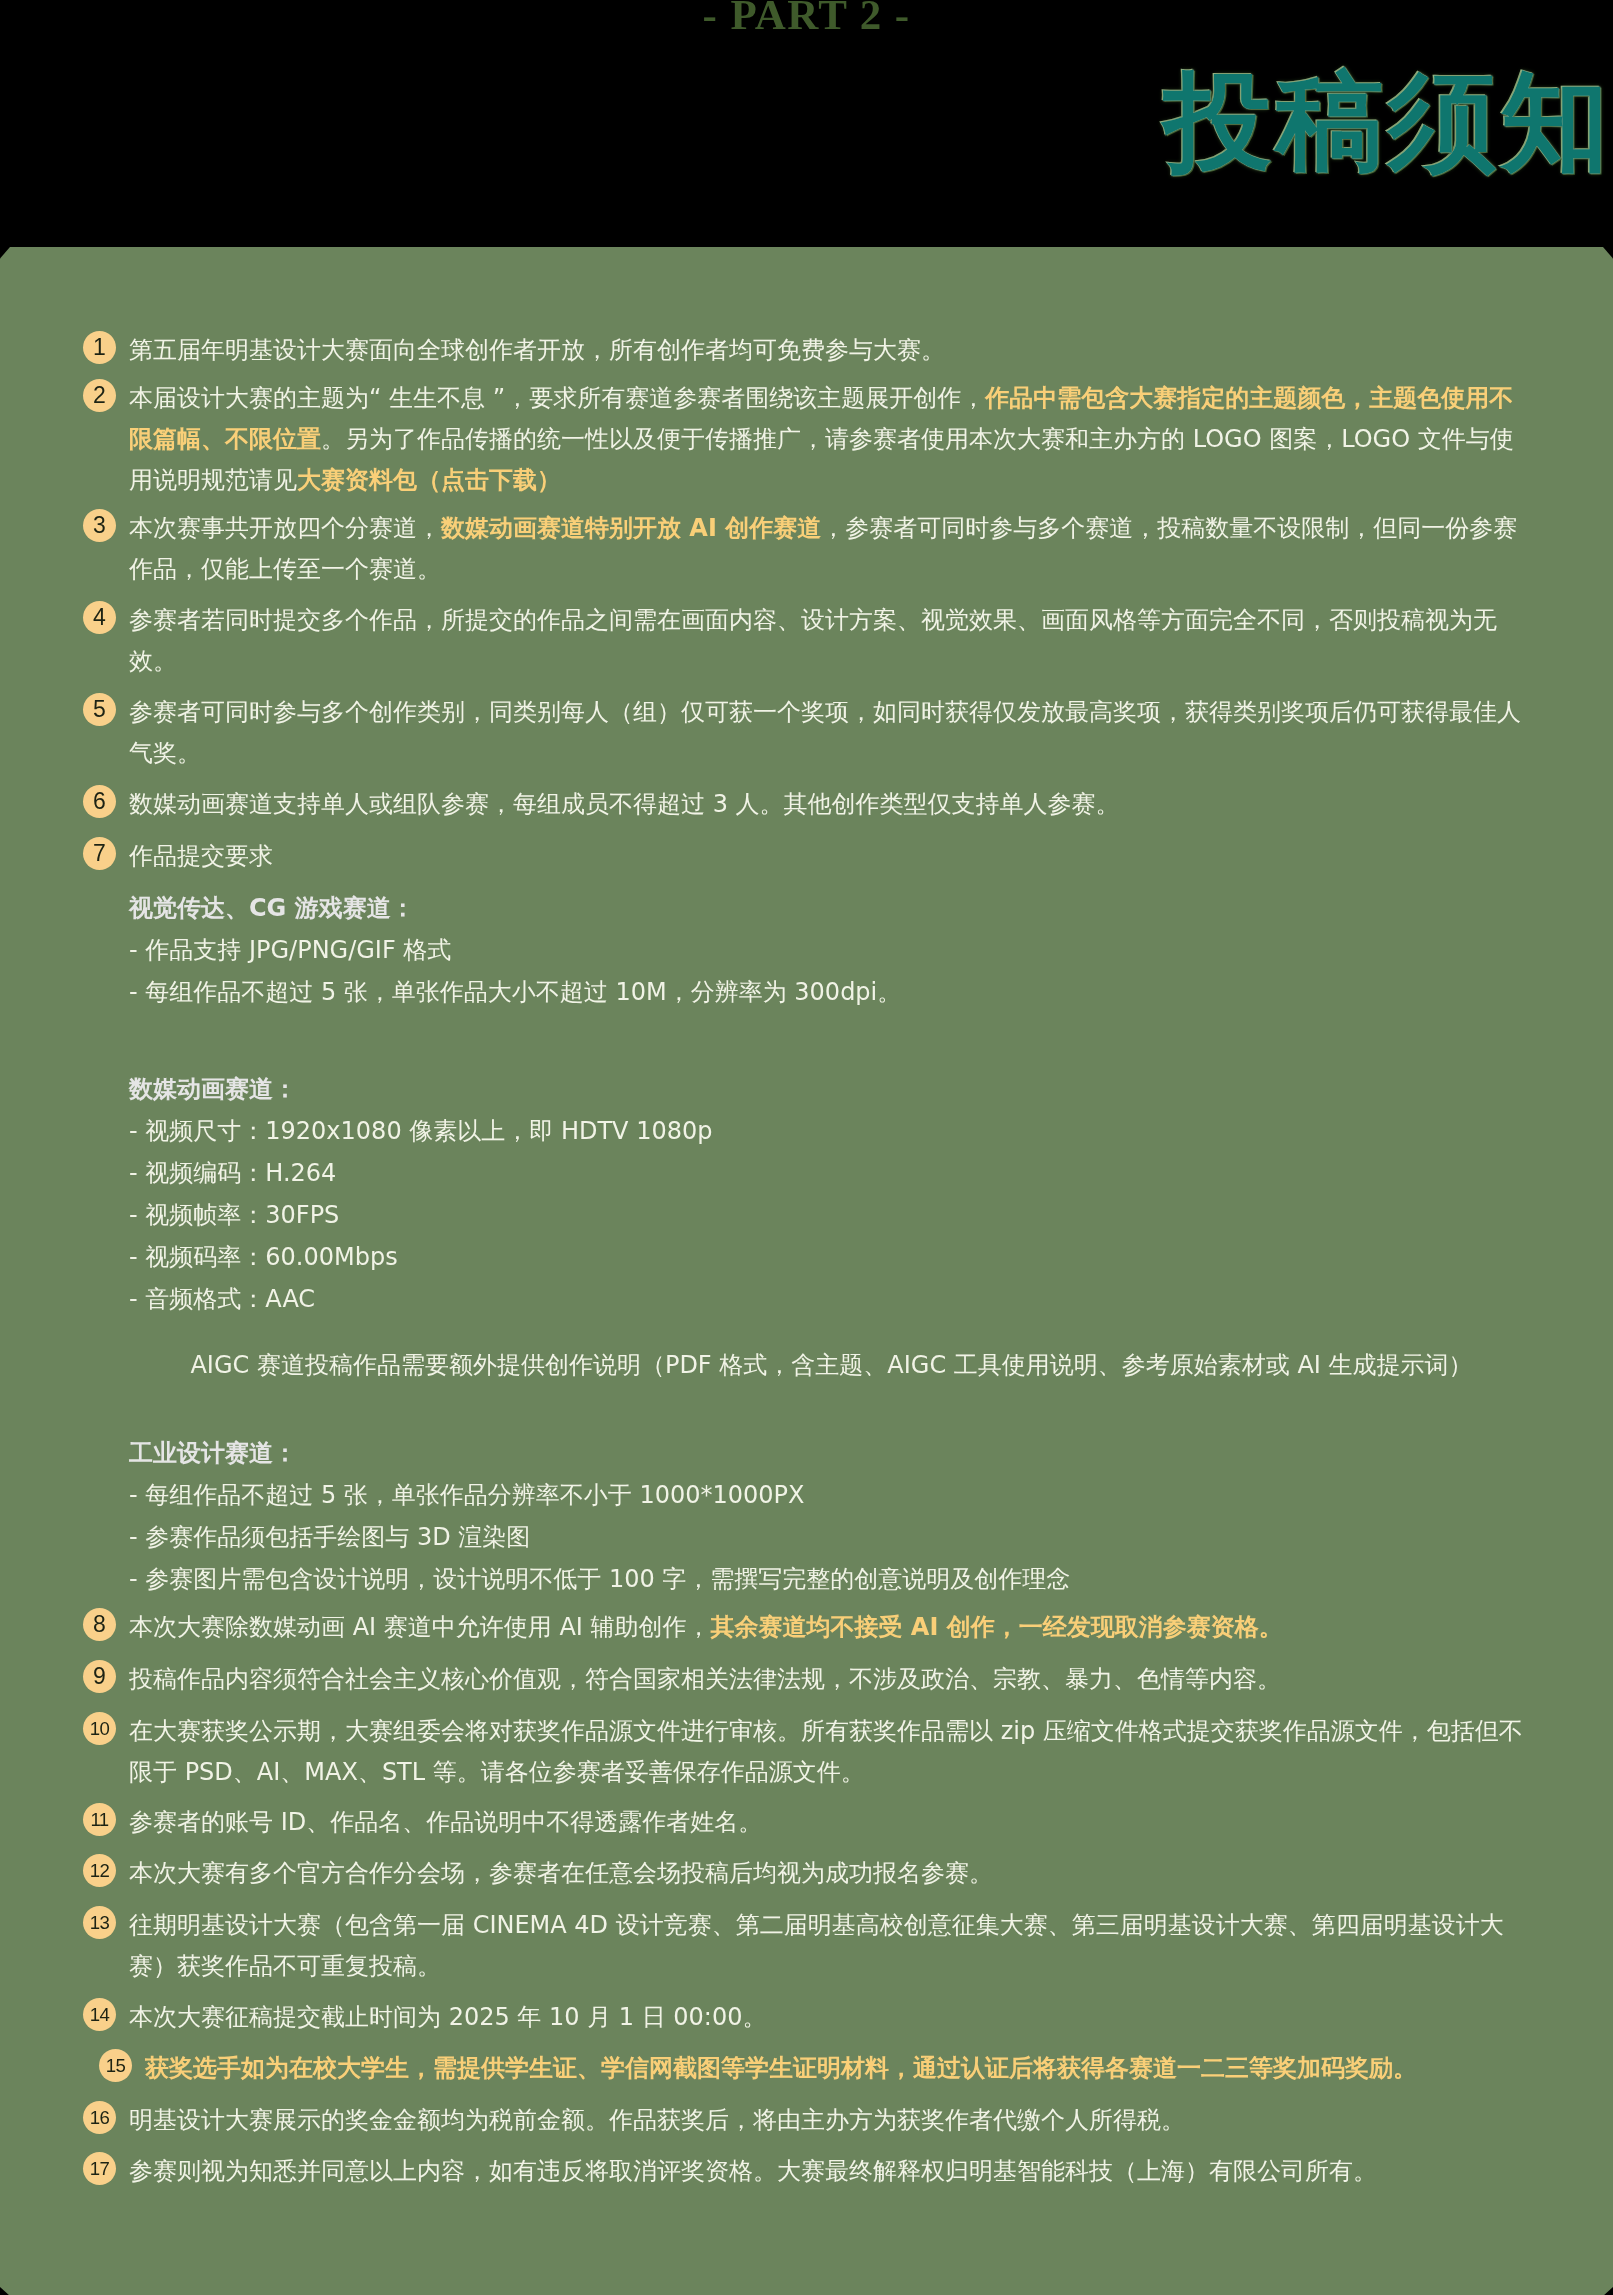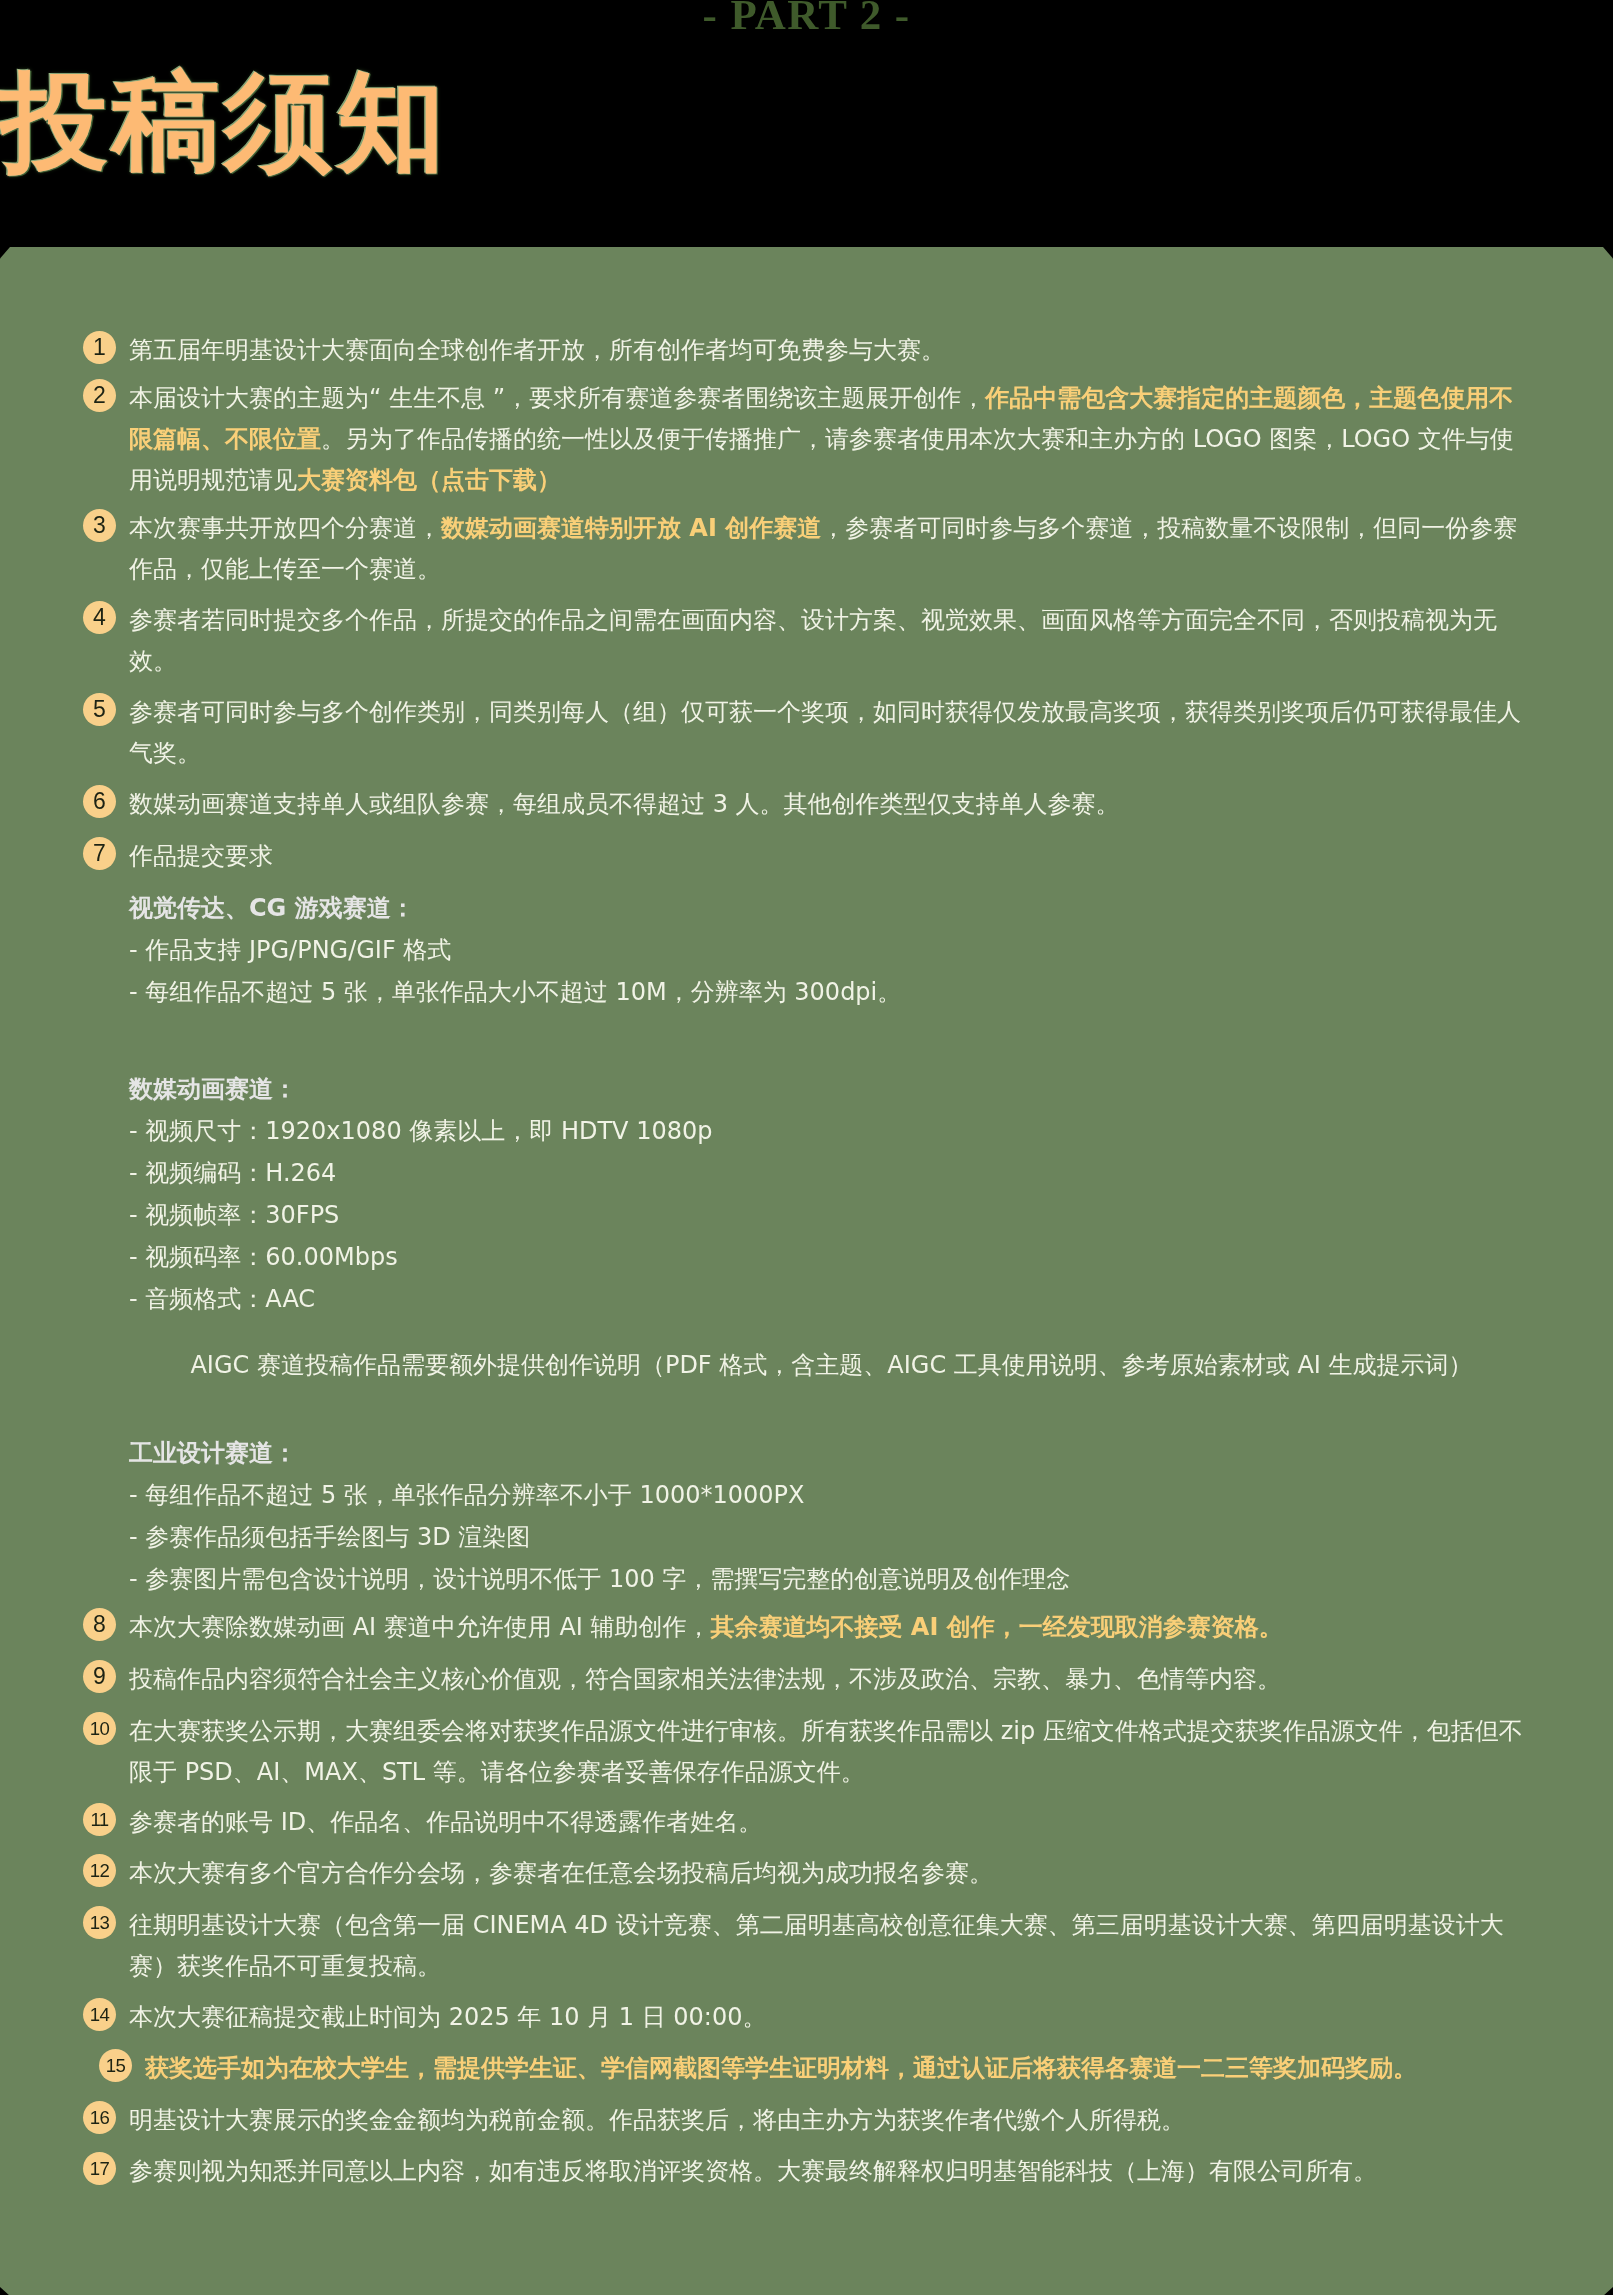--- a/index.html
+++ b/index.html
@@ -7,23 +7,23 @@
     width:1613px; height:2295px; background:#000; position:relative; overflow:hidden;
     font-family:"DejaVu Sans", "Liberation Sans", sans-serif;
   }
   .header { position:absolute; left:0; top:0; width:1613px; height:247px; background:#000; }
   .part-label {
     position:absolute; left:0; width:1613px; top:-10px; text-align:center;
     font-family:"Liberation Serif", "DejaVu Serif", serif; font-weight:bold;
     font-size:43px; letter-spacing:1.4px; color:#3f5a2b;
   }
   .title {
-    position:absolute; left:0; width:1613px; top:50px; text-align:left;
+    position:absolute; left:0; width:1613px; top:50px; text-align:right;
     font-size:108px; font-weight:bold; letter-spacing:4.3px;
-    color:#fdba74;
+    color:#0f766e;
     text-shadow: 0 0 1.4px #c9dcb8, 0 0 4.3px #2e4a22, 1.4px 1.4px 0 #3a5a2c, -1.4px -1.4px 0 #a9c793;
   }
   .panel {
     position:absolute; left:0; top:247px; width:1613px; height:2049px;
     background:#6B845C;
     clip-path: polygon(10px 0, 1603px 0, 1613px 11.5px, 1613px 2040px, 1603px 2049px, 10px 2049px, 0 2040px, 0 11.5px);
   }
   .item { position:absolute; left:83px; right:79px; }
   .badge {
     position:absolute; left:0; top:1.4px; width:33px; height:33px; border-radius:50%;

